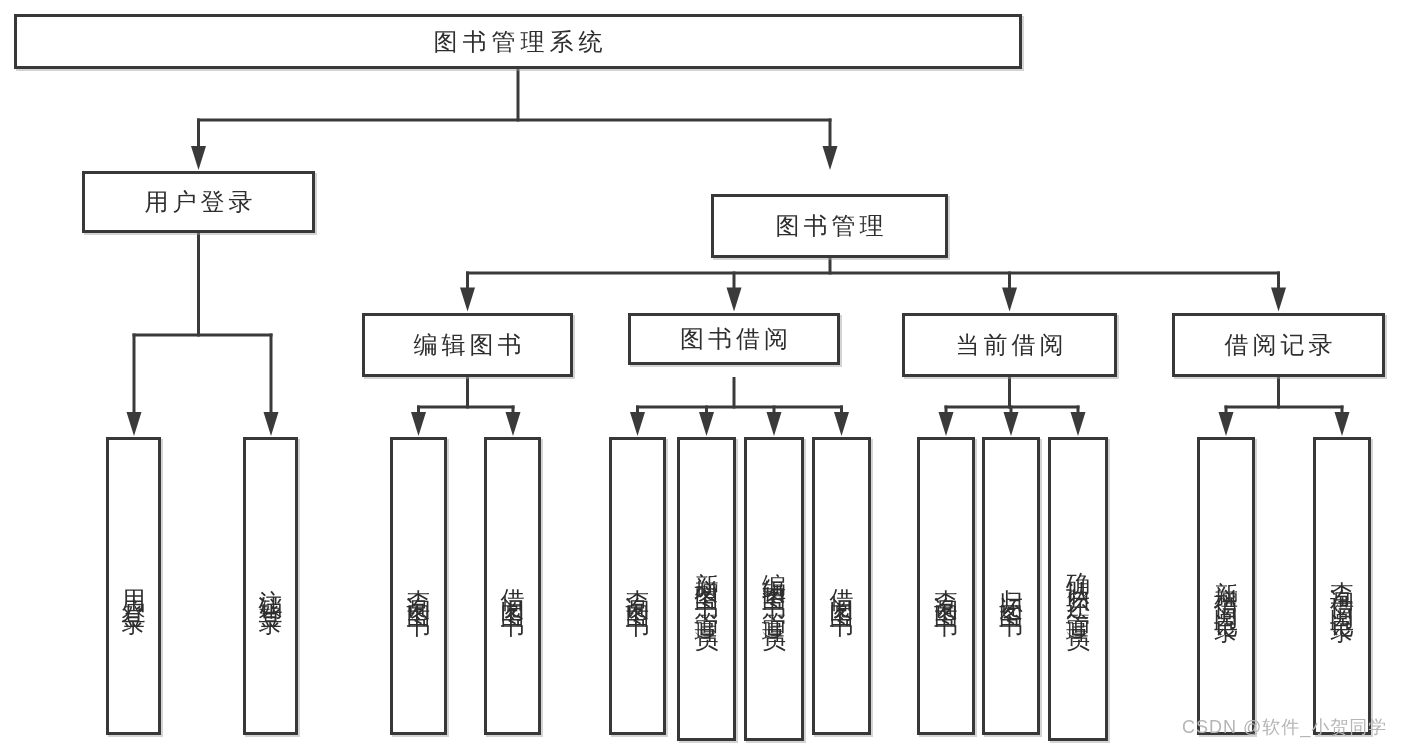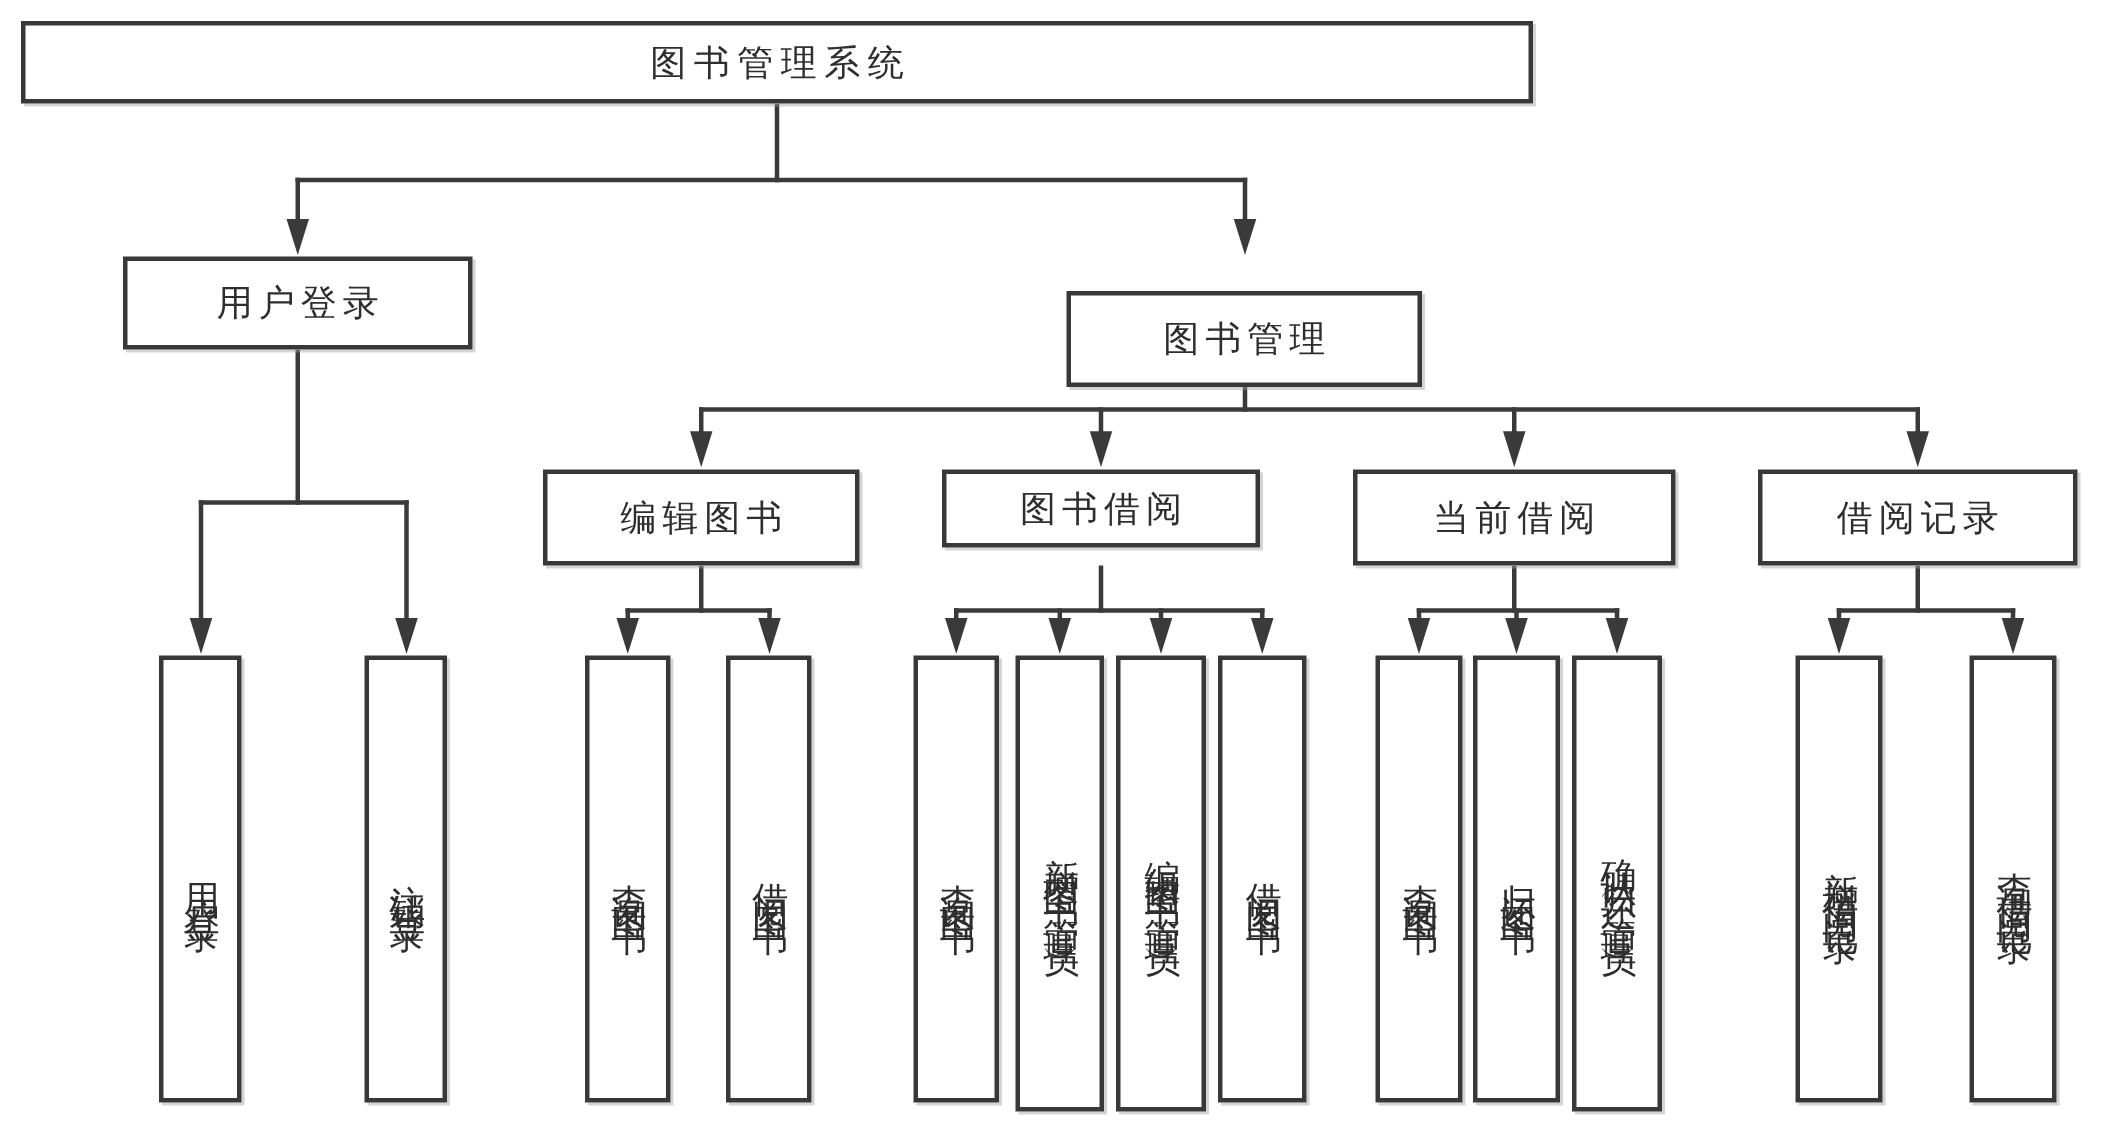--- a/index.html
+++ b/index.html
@@ -200,14 +200,15 @@
     <span>确认归还（管理员）</span>
   </div>
 
   <div class="node vnode" style="left:1197px; top:437px; width:58px; height:298px;">
     <span>新增借阅记录</span>
   </div>
   <div class="node vnode" style="left:1313px; top:437px; width:58px; height:298px;">
     <span>查询借阅记录</span>
   </div>
 
+  <div class="watermark">CSDN @软件_小贺同学</div>
 
 </div>
 
 </body></html>

